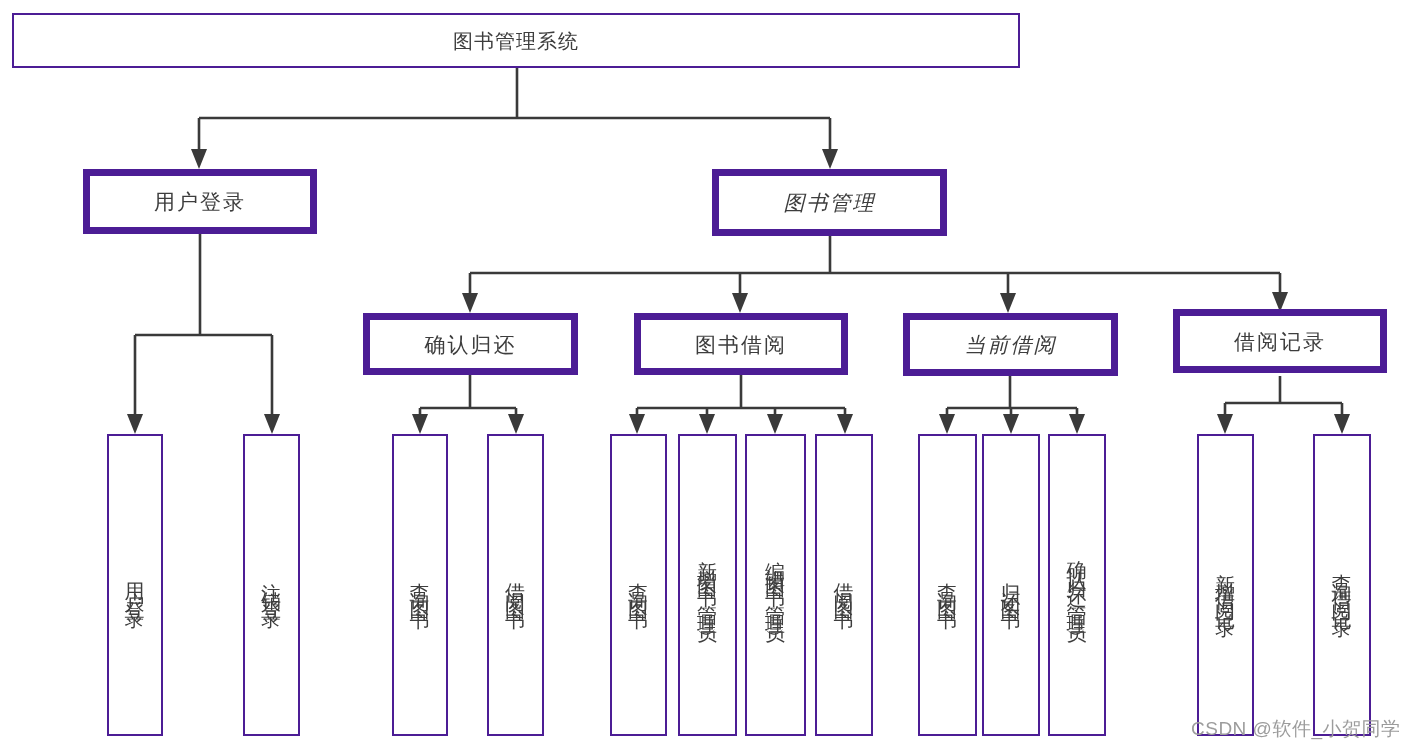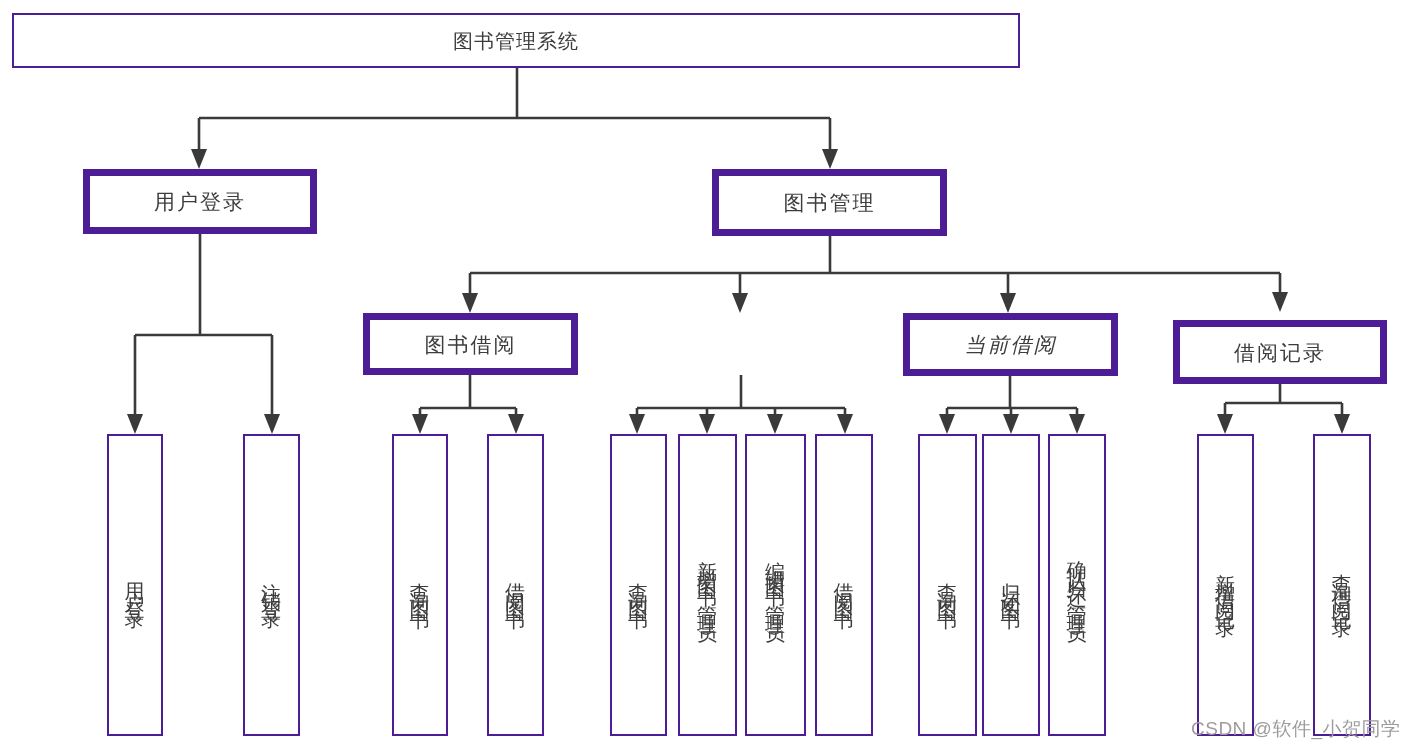--- a/index.html
+++ b/index.html
@@ -105,25 +105,26 @@
       <polygon class="arrow" points="1003,414 1019,414 1011,434"></polygon>
       <polygon class="arrow" points="1069,414 1085,414 1077,434"></polygon>
       <polygon class="arrow" points="1217,414 1233,414 1225,434"></polygon>
       <polygon class="arrow" points="1334,414 1350,414 1342,434"></polygon>
     </g>
   </svg>
 
   <div class="box h root" style="left:12px; top:13px; width:1008px; height:55px;">图书管理系统</div>
 
   <div class="box h" style="left:83px; top:169px; width:234px; height:65px;">用户登录</div>
-  <div class="box h" style="left:712px; top:169px; width:235px; height:67px;">图书管理</div>
+  <div class="box h" style="left:712px; top:169px; width:235px; height:67px;font-style:italic;">图书管理</div>
 
-  <div class="box h" style="left:363px; top:313px; width:215px; height:62px;">图书借阅</div>
+  <div class="box h" style="left:363px; top:313px; width:215px; height:62px;">确认归还</div>
+  <div class="box h" style="left:634px; top:313px; width:214px; height:62px;">图书借阅</div>
   <div class="box h" style="left:903px; top:313px; width:215px; height:63px;font-style:italic;">当前借阅</div>
-  <div class="box h" style="left:1173px; top:320px; width:214px; height:64px;">借阅记录</div>
+  <div class="box h" style="left:1173px; top:309px; width:214px; height:64px;">借阅记录</div>
 
   <div class="box v" style="left:107px; top:434px; width:56px; height:302px;">用户登录</div>
   <div class="box v" style="left:243px; top:434px; width:57px; height:302px;">注销登录</div>
 
   <div class="box v" style="left:392px; top:434px; width:56px; height:302px;">查询图书</div>
   <div class="box v" style="left:487px; top:434px; width:57px; height:302px;">借阅图书</div>
 
   <div class="box v" style="left:610px; top:434px; width:57px; height:302px;">查询图书</div>
   <div class="box v" style="left:678px; top:434px; width:59px; height:302px;">新增图书（管理员）</div>
   <div class="box v" style="left:745px; top:434px; width:61px; height:302px;">编辑图书（管理员）</div>

